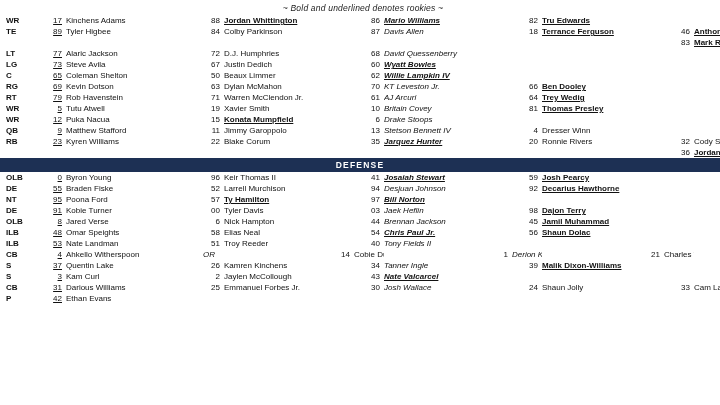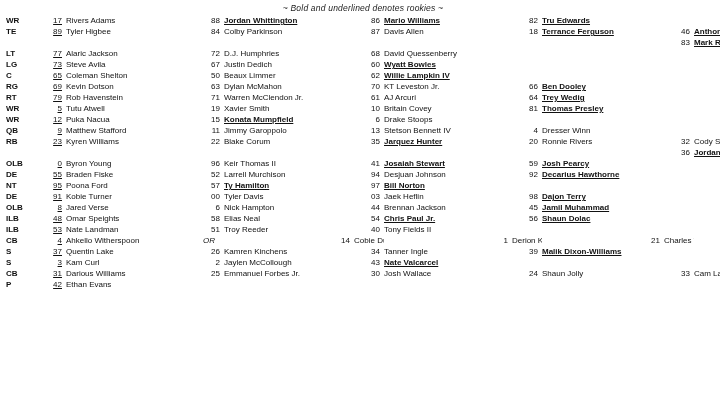--- a/index.html
+++ b/index.html
@@ -65,21 +65,21 @@
     color: #111;
   }
   .nm {
     color: #111;
   }
   .col-a-num { width: 26px; text-decoration: underline; }
   .col-a-nm  { width: 128px; }
   .col-b-num { width: 26px; }
   .col-b-nm  { width: 130px; }
   .col-c-num { width: 26px; margin-top: 40px; }
-  .col-c-nm  { width: 128px; }
+  .col-c-nm  { width: 128px; font-style: italic; }
   .col-d-num { width: 26px; }
   .col-d-nm  { width: 122px; }
   .col-e-num { width: 26px; }
   .col-e-nm  { width: 100px; }
   .rookie {
     font-weight: bold;
     text-decoration: underline;
     margin-left: 35px;
   }
   .or-cell {
@@ -94,21 +94,21 @@
 
 <div id="sheet">
 
   <div class="note">~ Bold and underlined denotes rookies ~</div>
 
   <table class="roster">
     <tbody id="offense-body">
         <tr>
           <td class="pos">WR</td>
           <td class="num col-a-num">17</td>
-          <td class="nm col-a-nm">Rivers Adams</td>
+          <td class="nm col-a-nm">Kinchens Adams</td>
           <td class="num col-b-num">88</td>
           <td class="nm col-b-nm rookie">Jordan Whittington</td>
           <td class="num col-c-num">86</td>
           <td class="nm col-c-nm rookie">Mario Williams</td>
           <td class="num col-d-num">82</td>
           <td class="nm col-d-nm rookie">Tru Edwards</td>
           <td class="num col-e-num"></td>
           <td class="nm col-e-nm"></td>
         </tr>
         <tr>
@@ -263,20 +263,21 @@
           <td class="num col-c-num"></td>
           <td class="nm col-c-nm"></td>
           <td class="num col-d-num"></td>
           <td class="nm col-d-nm"></td>
           <td class="num col-e-num">36</td>
           <td class="nm col-e-nm rookie">Jordan Waters</td>
         </tr>
       </tbody>
   </table>
 
+  <div class="band">DEFENSE</div>
   <table class="roster">
     <tbody id="defense-body">
         <tr>
           <td class="pos">OLB</td>
           <td class="num col-a-num">0</td>
           <td class="nm col-a-nm">Byron Young</td>
           <td class="num col-b-num">96</td>
           <td class="nm col-b-nm">Keir Thomas II</td>
           <td class="num col-c-num">41</td>
           <td class="nm col-c-nm rookie">Josaiah Stewart</td>

